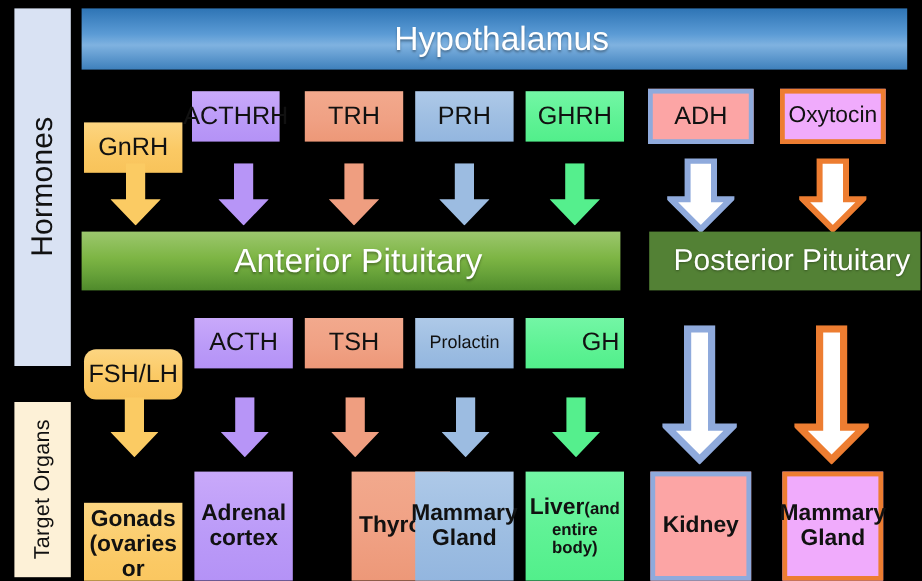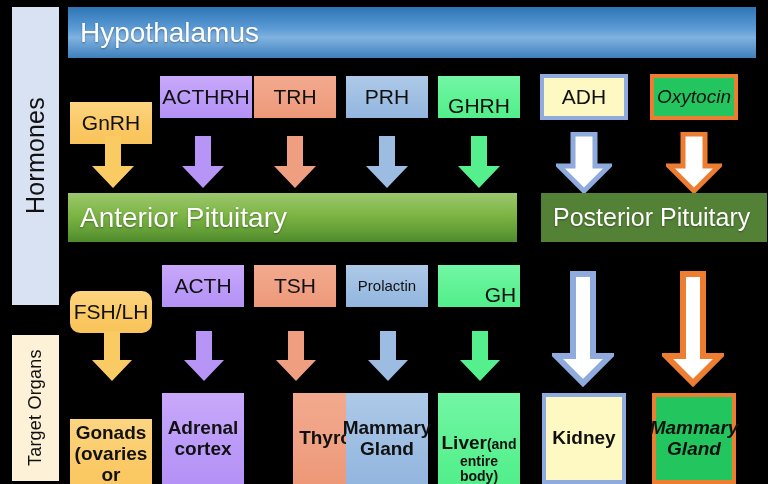--- a/index.html
+++ b/index.html
@@ -21,21 +21,21 @@
     left:12px;top:7px;width:47px;height:298px;
     background:#D9E2F3;font-size:25px;
   }
   .rail-organs{
     left:12px;top:335px;width:47px;height:146px;
     background:#FDF1D7;font-size:18px;
   }
 
   
   .bar{
-    display:flex;align-items:center;
+    display:flex;align-items:center;justify-content:center;
     color:#fff;font-size:28px;font-weight:400;
     text-shadow:0 1px 2px rgba(0,0,0,.35);
     padding-left:12px;
   }
   .bar-hypothalamus{
     left:68px;top:7px;width:688px;height:51px;
     background:linear-gradient(to bottom,#2E74B5 0%,#5B9BD5 42%,#7FB2E0 60%,#3E80BC 100%);
   }
   .bar-anterior{
     left:68px;top:193px;width:449px;height:49px;
@@ -52,23 +52,23 @@
     text-align:center;color:#111;line-height:1.08;
   }
   .chip-h{height:42px;font-size:21px;font-weight:400;}
   .chip-h.small{font-size:15px;}
   .chip-o{height:91px;font-size:19px;font-weight:bold;padding:0 2px;}
 
   .c-yellow{background:linear-gradient(to bottom,#FCD581 0%,#FBC964 55%,#F8C35A 100%);margin-top:26px;}
   .c-purple{background:linear-gradient(to bottom,#C9A9FA 0%,#BB9BF8 55%,#B492F6 100%);}
   .c-salmon{background:linear-gradient(to bottom,#F2A98D 0%,#F0A184 55%,#ED9878 100%);}
   .c-steel {background:linear-gradient(to bottom,#AEC9E8 0%,#9EBEE2 55%,#93B6DF 100%);}
-  .c-mint  {background:linear-gradient(to bottom,#73F6A5 0%,#5FF295 55%,#52EF8B 100%);align-items:flex-end;}
-  .c-white-blue{background:#fef9c3;border:4px solid #8FAADC;}
-  .c-white-orange{background:#22c55e;border:4px solid #ED7D31;font-style:italic;}
+  .c-mint  {background:linear-gradient(to bottom,#73F6A5 0%,#5FF295 55%,#52EF8B 100%);}
+  .c-white-blue{background:#fca5a5;border:4px solid #8FAADC;}
+  .c-white-orange{background:#f0abfc;border:4px solid #ED7D31;}
 
   .liver-big{font-size:19px;}
   .liver-small{font-size:14px;}
 
   
   .arrow{position:absolute;}
   .arrow svg{display:block;}
 </style>
 </head>
 <body>
@@ -82,21 +82,21 @@
     <span>Target Organs</span>
   </div>
 
   <div class="abs bar bar-hypothalamus">
     <span>Hypothalamus</span>
   </div>
 
   <div class="abs chip chip-h c-yellow" style="left:70px;top:76px;width:82px;">
     <span>GnRH</span>
   </div>
-  <div class="abs chip chip-h c-purple" style="left:160px;top:76px;width:92px;">
+  <div class="abs chip chip-h c-purple" style="left:160px;top:76px;width:73px;">
     <span>ACTHRH</span>
   </div>
   <div class="abs chip chip-h c-salmon" style="left:254px;top:76px;width:82px;">
     <span>TRH</span>
   </div>
   <div class="abs chip chip-h c-steel" style="left:346px;top:76px;width:82px;">
     <span>PRH</span>
   </div>
   <div class="abs chip chip-h c-mint" style="left:438px;top:76px;width:82px;">
     <span>GHRH</span>

